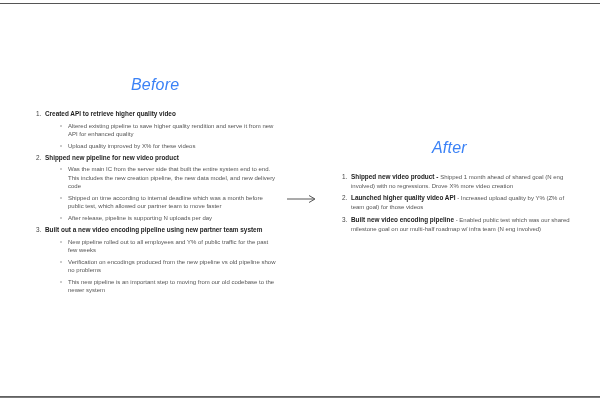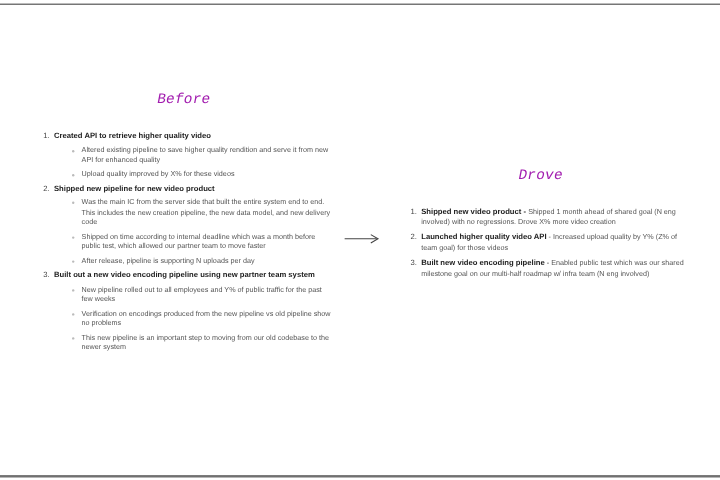--- a/index.html
+++ b/index.html
@@ -12,22 +12,22 @@
     .rule-top {
       position: absolute; left: 0; top: 3px; width: 600px; height: 1px;
       background: #555;
     }
     .rule-bottom {
       position: absolute; left: 0; top: 396px; width: 600px; height: 2px;
       background: linear-gradient(#555, #888);
     }
     .heading {
       position: absolute;
-      font-family: Liberation Mono, monospace;
-      font-size: 12px; color: #a21caf; letter-spacing: 0.2px;
+      font-family: Liberation Sans, sans-serif;
+      font-size: 16px; color: #3b82f6; letter-spacing: 0.2px;
       font-style: italic; font-weight: normal;
     }
     .heading.before { left: 131px; top: 76px; }
     .heading.after { left: 432px; top: 139px; }
 
     ol.main { list-style: none; }
     ol.main > li { position: relative; }
     .num {
       position: absolute; left: 0; top: 0;
       font-size: 6.4px; color: #444;
@@ -95,21 +95,21 @@
         <li>This new pipeline is an important step to moving from our old codebase to the newer system</li>
       </ul>
     </li>
   </ol>
 
   <svg class="arrow" viewBox="0 0 30 10">
     <line x1="0" y1="5" x2="27" y2="5" stroke="#444" stroke-width="0.9"></line>
     <path d="M22 1.5 L28 5 L22 8.5" fill="none" stroke="#444" stroke-width="0.9"></path>
   </svg>
 
-  <div class="heading after">Drove</div>
+  <div class="heading after">After</div>
 
   <ol class="main after-list">
     <li>
       <span class="num">1.</span>
       <span class="title">Shipped new video product - </span><span>Shipped 1 month ahead of shared goal (N eng involved) with no regressions. Drove X% more video creation</span>
     </li>
     <li>
       <span class="num">2.</span>
       <span class="title">Launched higher quality video API</span><span> - Increased upload quality by Y% (Z% of team goal) for those videos</span>
     </li>

